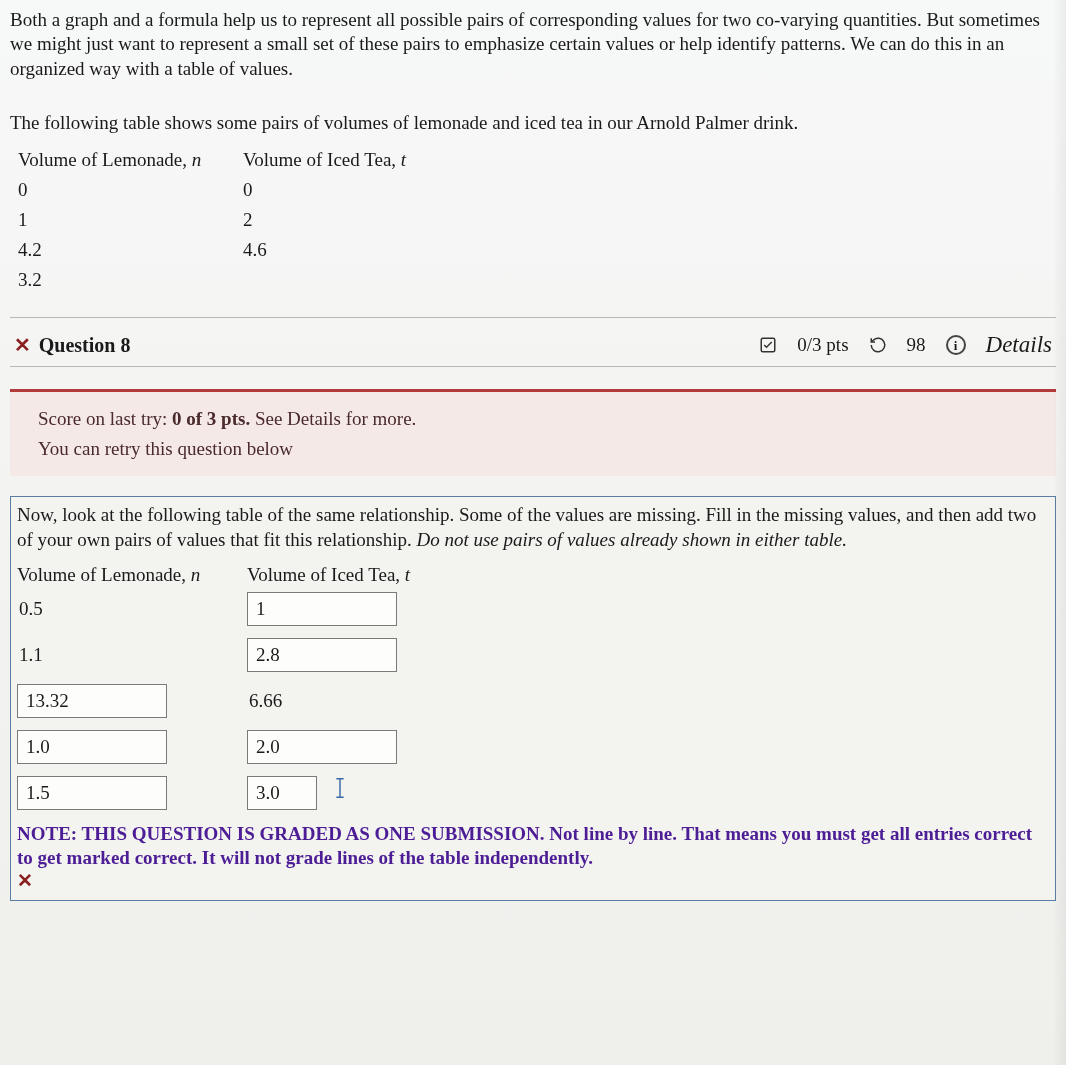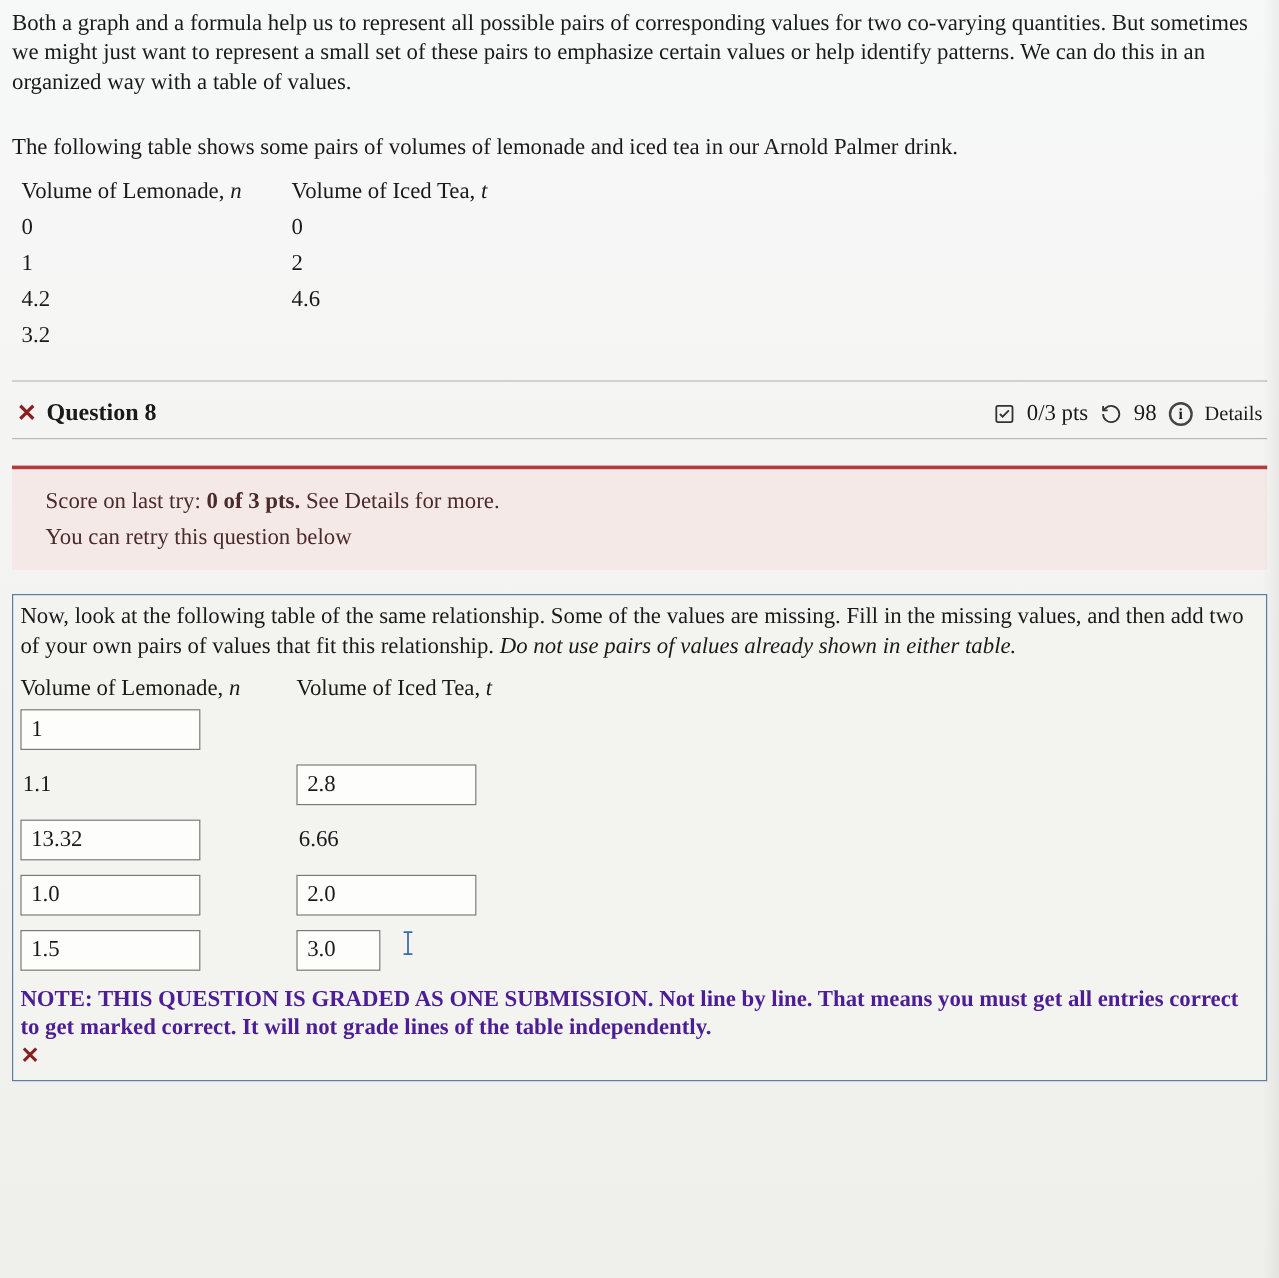--- a/index.html
+++ b/index.html
@@ -65,43 +65,44 @@
     font-size: 20px;
   }
   .xmark {
     color: #8a1f1f;
     font-weight: bold;
     font-size: 20px;
   }
   .qright {
     display: flex;
     align-items: center;
-    gap: 10px;
+    gap: 20px;
     font-size: 19px;
     text-align: right;
   }
   .check-icon, .retry-icon, .info-icon {
     display: inline-flex;
     align-items: center;
     justify-content: center;
   }
   .info-icon {
     width: 20px; height: 20px;
     border: 2px solid #444;
     border-radius: 50%;
     font-family: Georgia, serif;
     font-weight: bold;
     font-size: 13px;
     line-height: 1;
   }
   .retry-icon svg { width: 18px; height: 18px; }
   .check-icon svg { width: 18px; height: 18px; }
   .details-link {
-    font-size: 17px;
+    font-size: 23px;
     color: #1a1a1a;
+    font-style: italic;
   }
   .feedback-box {
     margin-top: 22px;
     border-top: 3px solid #b33a3a;
     background: #f5e9e8;
     padding: 16px 18px 16px 28px;
     color: #4a2a2a;
   }
   .feedback-box .line2 {
     margin-top: 8px;
@@ -244,20 +245,21 @@
       <div class="hdrs">
         <div class="col-n">
           <span>Volume of Lemonade, </span><span class="it">n</span>
         </div>
         <div class="col-t">
           <span>Volume of Iced Tea, </span><span class="it">t</span>
         </div>
       </div>
 
       <div class="row">
+        <div class="col-n static-cell">0.5</div>
         <div class="col-t">
           <input class="cell" type="text" value="1" style="">
         </div>
       </div>
 
       <div class="row">
         <div class="col-n static-cell">1.1</div>
         <div class="col-t">
           <input class="cell" type="text" value="2.8" style="">
         </div>

